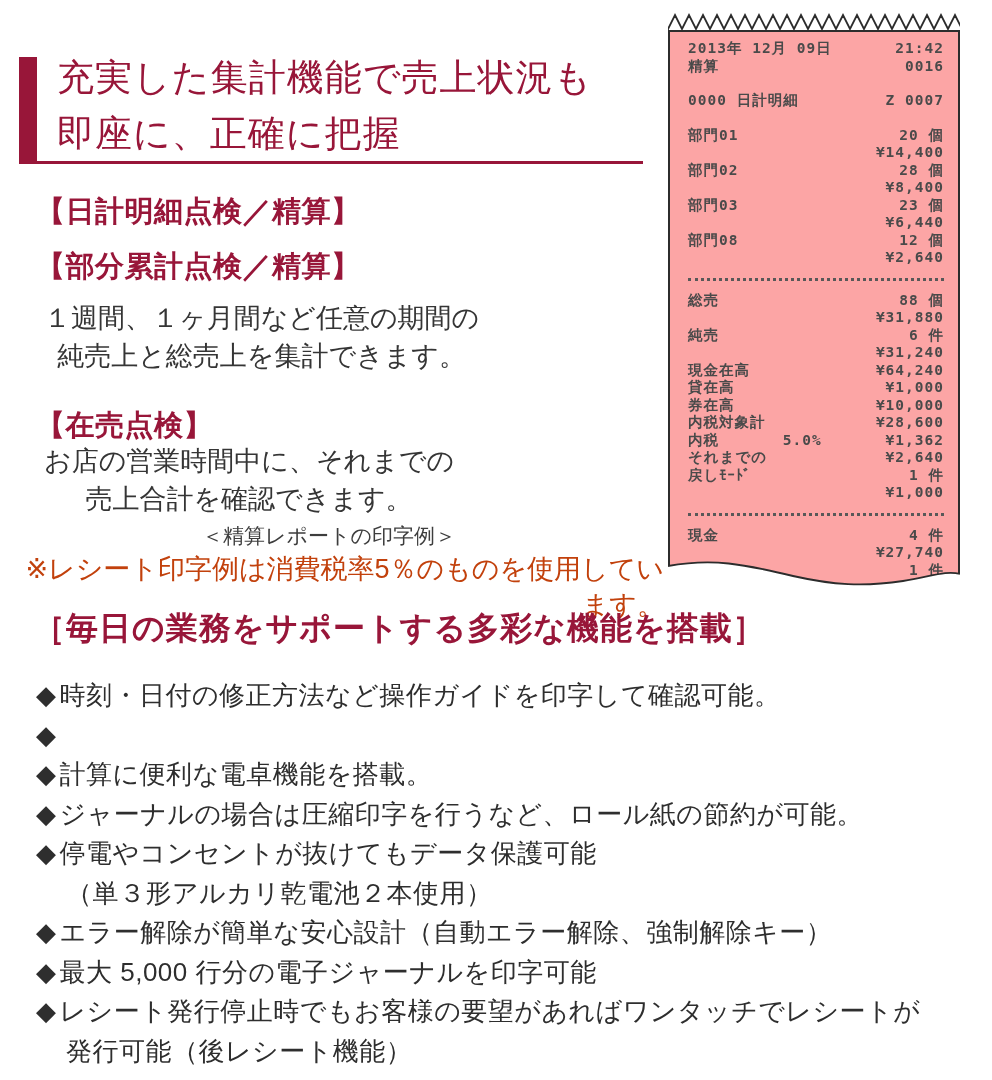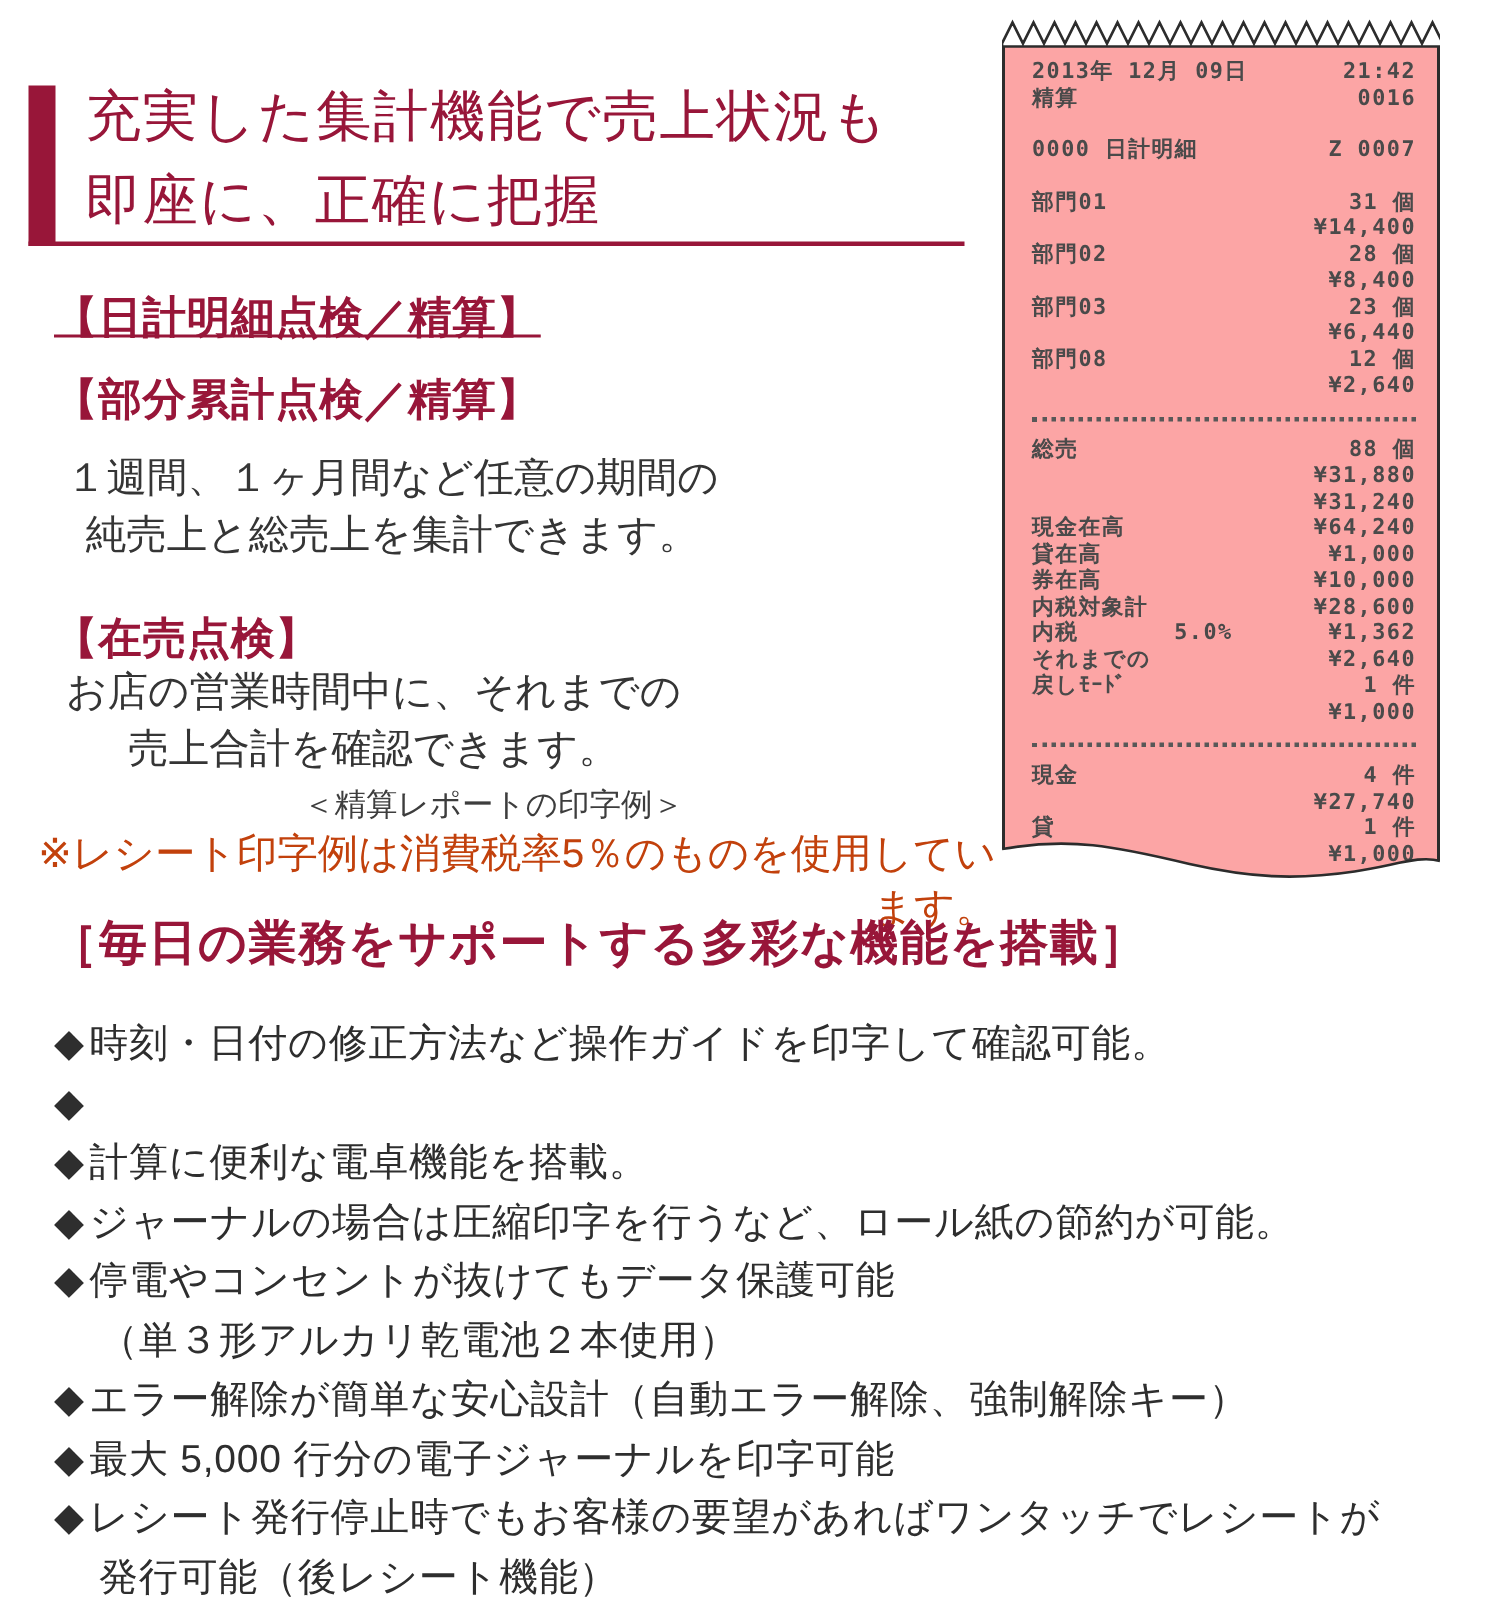--- a/index.html
+++ b/index.html
@@ -9,21 +9,21 @@
           font-family:"Liberation Sans","DejaVu Sans",sans-serif; }
 
   
   .title-bar  { position:absolute; left:19px; top:57px; width:18px; height:107px; background:var(--accent); }
   .page-title { position:absolute; left:57px; top:50px; font-size:37px; font-weight:400;
                 color:var(--accent); line-height:56px; letter-spacing:1px; }
   .title-rule { position:absolute; left:19px; top:161px; width:624px; height:3px; background:var(--accent); }
 
   
   .sec-h { position:absolute; left:36px; font-size:29px; font-weight:800; color:var(--accent); letter-spacing:.5px; }
-  .sec-h1 { top:192px;text-decoration:underline; } .sec-h2 { top:247px; } .sec-h3 { top:406px; }
+  .sec-h1 { top:192px; } .sec-h2 { top:247px; } .sec-h3 { top:406px; }
   .sec-body { position:absolute; left:44px; font-size:27px; color:var(--body-text); line-height:38px;text-align:center; }
   .sec-body2 { top:299px; } .sec-body3 { top:442px; }
 
   .caption { position:absolute; left:0; top:522px; width:658px; text-align:center; font-size:21px; color:#3d3d3d; }
   .note    { position:absolute; left:0; top:551px; width:664px; text-align:right; font-size:27px; color:#c2410c; }
 
   
   .features-h { position:absolute; left:33px; top:607px; font-size:32px; font-weight:900;
                 color:var(--accent); letter-spacing:1px; }
   .features { position:absolute; left:36px; top:676px; width:944px; }
@@ -122,33 +122,34 @@
     <svg class="r-zz" width="292" height="22">
       <path id="zz-path" d="M0,21 L0,19 L7,5 L14,19 L21,5 L28,19 L35,5 L42,19 L49,5 L56,19 L63,5 L70,19 L77,5 L84,19 L91,5 L98,19 L105,5 L112,19 L119,5 L126,19 L133,5 L140,19 L147,5 L154,19 L161,5 L168,19 L175,5 L182,19 L189,5 L196,19 L203,5 L210,19 L217,5 L224,19 L231,5 L238,19 L245,5 L252,19 L259,5 L266,19 L273,5 L280,19 L287,5 L294,19 L294,21 Z" fill="#ffffff" stroke="#2c2c2c" stroke-width="1.8"></path>
     </svg>
     <div class="r-body">
       <div>
           <div class="r-line"><span class="l">2013年 12月 09日</span><span class="m"></span><span class="v">21:42</span></div>
           <div class="r-line"><span class="l">精算</span><span class="m"></span><span class="v">0016</span></div>
           <div class="r-gap"></div>
           <div class="r-line"><span class="l">0000 日計明細</span><span class="m"></span><span class="v">Z 0007</span></div>
           <div class="r-gap"></div>
-          <div class="r-line"><span class="l">部門01</span><span class="m"></span><span class="v">31 個</span></div>
+          <div class="r-line"><span class="l">部門01</span><span class="m"></span><span class="v">20 個</span></div>
           <div class="r-line"><span class="l"></span><span class="m"></span><span class="v">¥14,400</span></div>
           <div class="r-line"><span class="l">部門02</span><span class="m"></span><span class="v">28 個</span></div>
           <div class="r-line"><span class="l"></span><span class="m"></span><span class="v">¥8,400</span></div>
           <div class="r-line"><span class="l">部門03</span><span class="m"></span><span class="v">23 個</span></div>
           <div class="r-line"><span class="l"></span><span class="m"></span><span class="v">¥6,440</span></div>
           <div class="r-line"><span class="l">部門08</span><span class="m"></span><span class="v">12 個</span></div>
           <div class="r-line"><span class="l"></span><span class="m"></span><span class="v">¥2,640</span></div>
           <div class="r-dots">
             <i></i>
           </div>
           <div class="r-line"><span class="l">総売</span><span class="m"></span><span class="v">88 個</span></div>
           <div class="r-line"><span class="l"></span><span class="m"></span><span class="v">¥31,880</span></div>
+          <div class="r-line"><span class="l">純売</span><span class="m"></span><span class="v">6 件</span></div>
           <div class="r-line"><span class="l"></span><span class="m"></span><span class="v">¥31,240</span></div>
           <div class="r-line"><span class="l">現金在高</span><span class="m"></span><span class="v">¥64,240</span></div>
           <div class="r-line"><span class="l">貸在高</span><span class="m"></span><span class="v">¥1,000</span></div>
           <div class="r-line"><span class="l">券在高</span><span class="m"></span><span class="v">¥10,000</span></div>
           <div class="r-line"><span class="l">内税対象計</span><span class="m"></span><span class="v">¥28,600</span></div>
           <div class="r-line"><span class="l">内税</span><span class="m">5.0%</span><span class="v">¥1,362</span></div>
           <div class="r-line"><span class="l">それまでの</span><span class="m"></span><span class="v">¥2,640</span></div>
           <div class="r-line"><span class="l">戻しﾓｰﾄﾞ</span><span class="m"></span><span class="v">1 件</span></div>
           <div class="r-line"><span class="l"></span><span class="m"></span><span class="v">¥1,000</span></div>
           <div class="r-dots">

